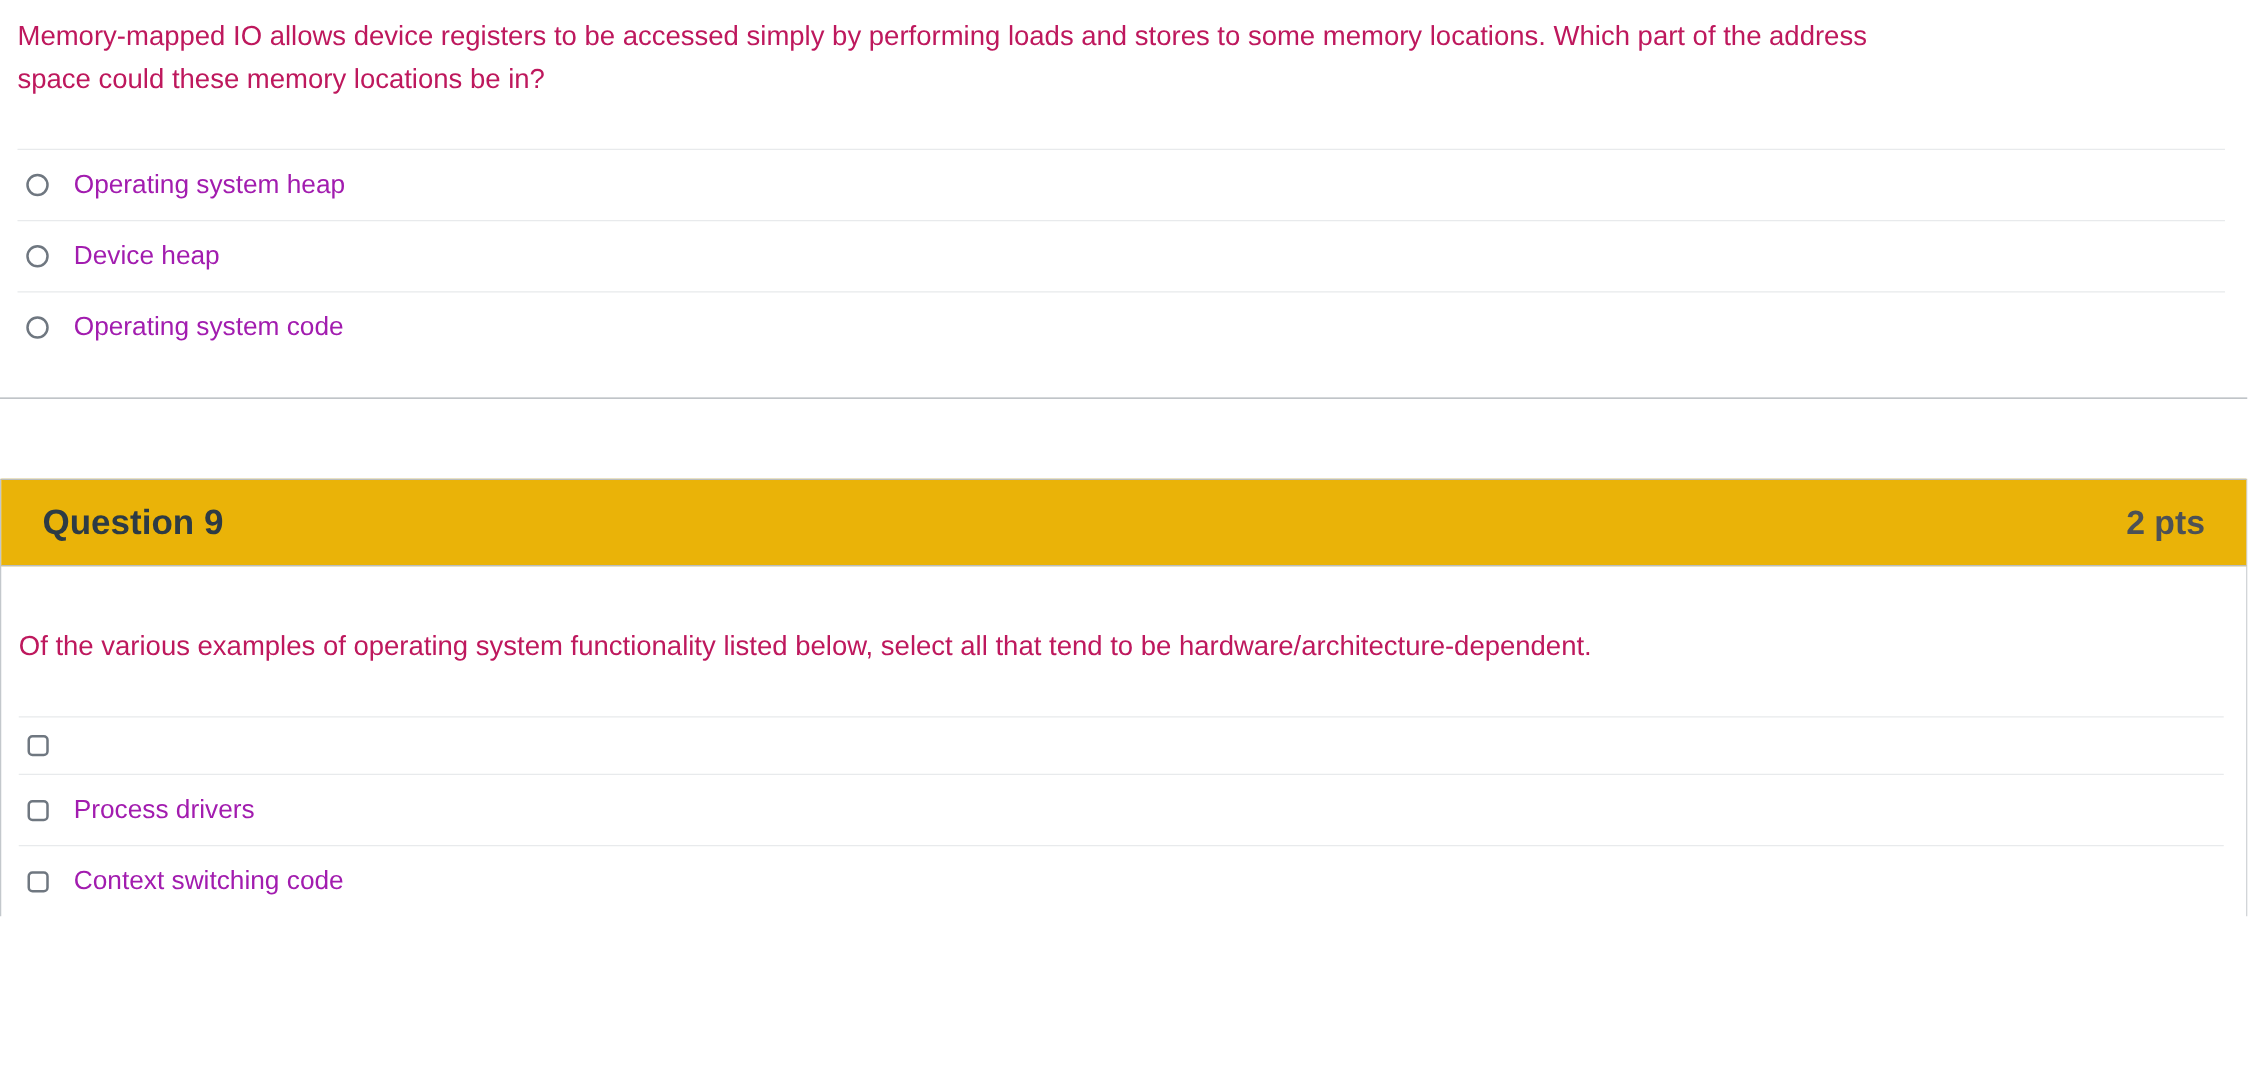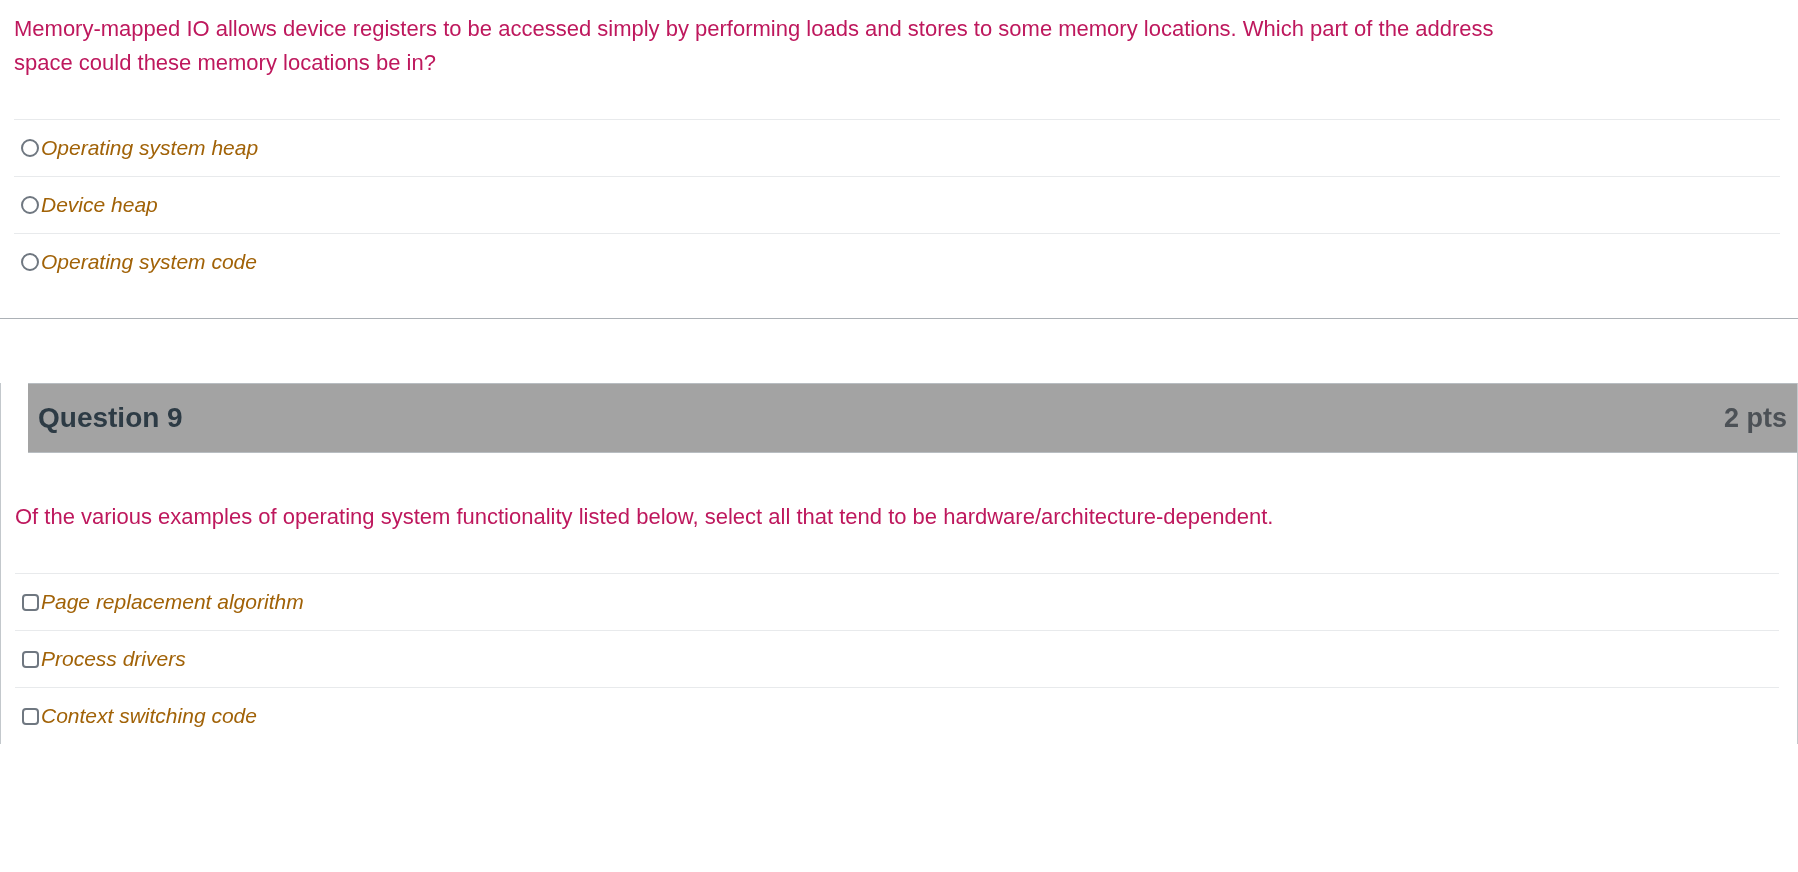--- a/index.html
+++ b/index.html
@@ -53,41 +53,39 @@
     border: 2px solid #6f7780;
     border-radius: 50%;
   }
   .checkbox-ctl {
     width: 17px;
     height: 17px;
     border: 2px solid #6f7780;
     border-radius: 4px;
   }
   .answer-label {
-    margin-left: 2px;
+    margin-left: 20px;
     font-size: 21px;
     line-height: 28px;
-    color: #a16207;
-    font-style: italic;
+    color: #a21caf;
   }
   
   .q-nine {
     margin-top: 64px;
     border-left: 1px solid #c3c8cc;
     border-right: 1px solid #c3c8cc;
   }
   .q-header {
     display: flex;
     justify-content: space-between;
     align-items: center;
-    background: #a3a3a3;
+    background: #eab308;
     border-top: 1px solid #b8bdc1;
     border-bottom: 1px solid #b8bdc1;
-    padding: 15px 10px;
-    margin-left: 27px;
+    padding: 15px 33px;
   }
   .q-title {
     margin: 0;
     font-size: 28px;
     line-height: 38px;
     font-weight: bold;
     color: #2d3b45;
   }
   .q-points {
     font-size: 27px;
@@ -132,21 +130,20 @@
     <h2 class="q-title">Question 9</h2>
     <span class="q-points">2 pts</span>
   </header>
 
   <div class="q-body">
     <div class="q-text">Of the various examples of operating system functionality listed below, select all that tend to be hardware/architecture-dependent.</div>
 
     <div class="answers">
       <div class="answer-row">
         <span class="ctl checkbox-ctl"></span>
-        <span class="answer-label">Page replacement algorithm</span>
       </div>
       <div class="answer-row">
         <span class="ctl checkbox-ctl"></span>
         <span class="answer-label">Process drivers</span>
       </div>
       <div class="answer-row">
         <span class="ctl checkbox-ctl"></span>
         <span class="answer-label">Context switching code</span>
       </div>
     </div>

